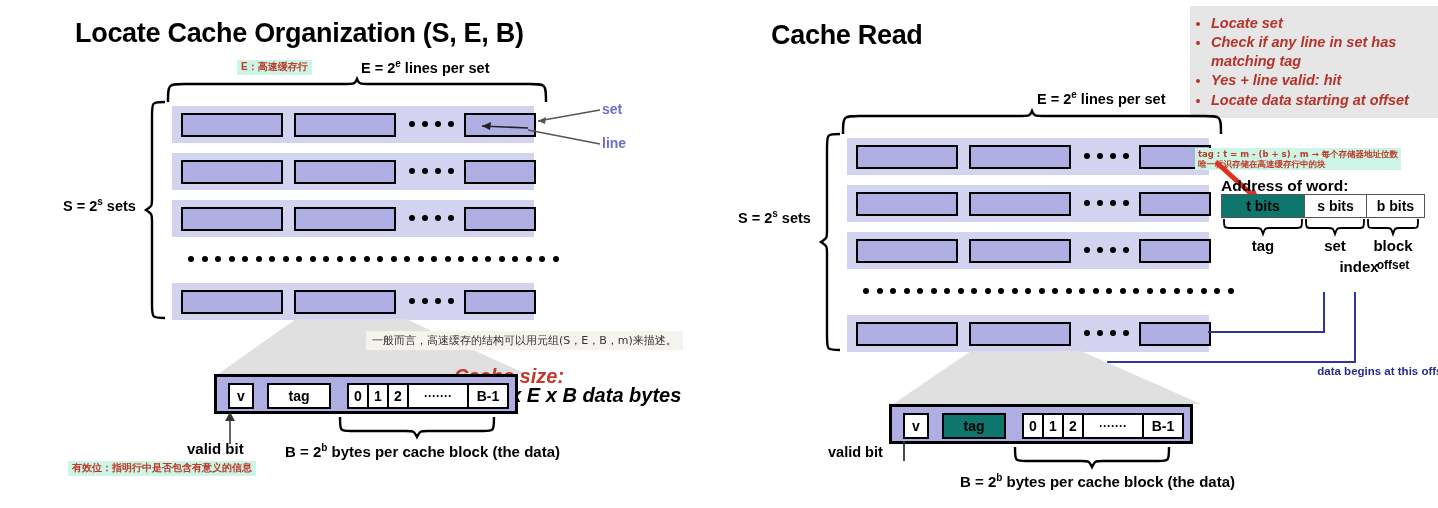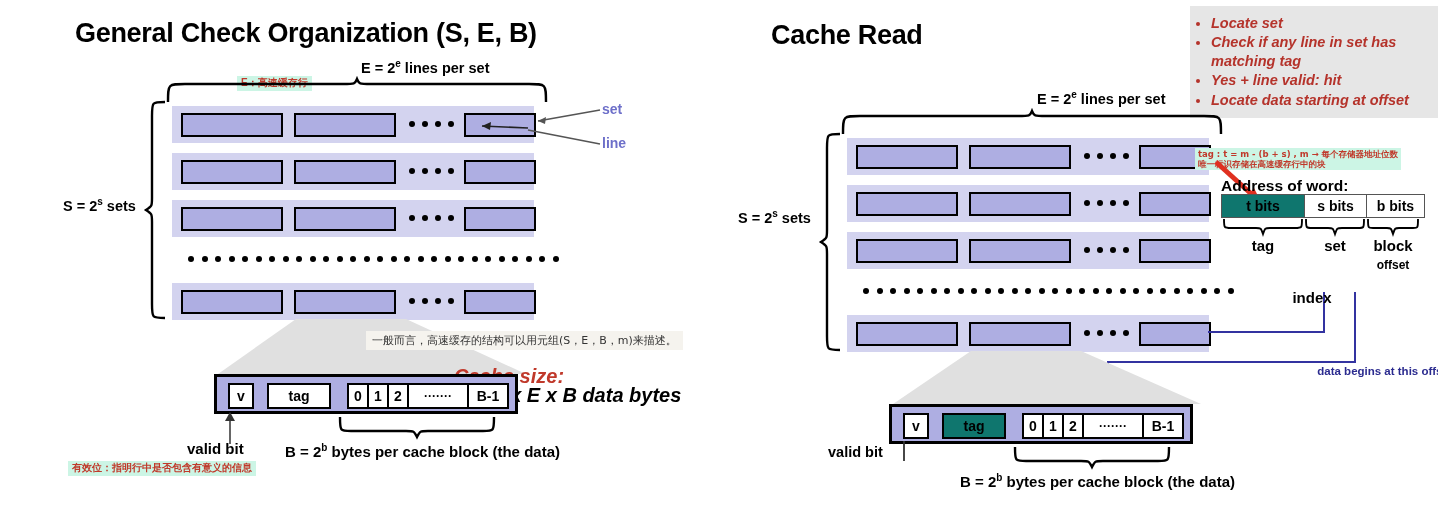--- a/index.html
+++ b/index.html
@@ -163,23 +163,23 @@
   }
   svg { position: absolute; overflow: visible; }
 </style>
 </head>
 <body>
 
 <div class="slide">
 
   <div class="panel" id="panel-left">
 
-    <div class="title" style="left:75px; top:18px;">General Check Organization (S, E, B)</div>
-
-    <div class="anno" style="left:237px; top:60px;margin-top:16px;">E：高速缓存行</div>
+    <div class="title" style="left:75px; top:18px;">Locate Cache Organization (S, E, B)</div>
+
+    <div class="anno" style="left:237px; top:60px;">E：高速缓存行</div>
 
     <div class="lbl" style="left:361px; top:58px;">
       <span>E = 2</span><sup>e</sup><span> lines per set</span>
     </div>
 
     <svg style="left:165px; top:78px;" width="385" height="26">
       <path d="M3,24 C3,6 3,6 20,6 L178,6 C190,6 190,6 192,1 C194,6 194,6 206,6 L364,6 C381,6 381,6 381,24" fill="none" stroke="#000" stroke-width="2.4"></path>
     </svg>
 
     <div class="lbl" style="left:63px; top:196px;">
@@ -448,21 +448,21 @@
     </div>
 
     <svg style="left:481px; top:218px;" width="210" height="18">
       <path d="M3,1 C3,10 3,10 10,10 L35,10 C40,10 40,10 42,16 C44,10 44,10 49,10 L74,10 C81,10 81,10 81,1" fill="none" stroke="#000" stroke-width="1.9"></path>
       <path d="M85,1 C85,10 85,10 91,10 L107,10 C112,10 112,10 114,16 C116,10 116,10 121,10 L137,10 C143,10 143,10 143,1" fill="none" stroke="#000" stroke-width="1.9"></path>
       <path d="M147,1 C147,10 147,10 152,10 L166,10 C170,10 170,10 172,16 C174,10 174,10 178,10 L192,10 C197,10 197,10 197,1" fill="none" stroke="#000" stroke-width="1.9"></path>
     </svg>
 
     <div class="lbl" style="left:523px; top:237px; font-size:15px; transform:translateX(-50%);">tag</div>
     <div class="lbl" style="left:595px; top:237px; font-size:15px; transform:translateX(-50%);">set</div>
-    <div class="lbl" style="left:572px; top:258px; font-size:15px; transform:translateX(-50%);margin-top:31px;">index</div>
+    <div class="lbl" style="left:619px; top:258px; font-size:15px; transform:translateX(-50%);">index</div>
     <div class="lbl" style="left:653px; top:237px; font-size:15px; transform:translateX(-50%);">block</div>
     <div class="lbl" style="left:653px; top:258px; font-size:12px; transform:translateX(-50%);">offset</div>
 
     <svg class="funnel" style="left:143px; top:350px;" width="320" height="58">
       <polygon points="88,1 198,1 318,54 10,54" fill="#e0e0e0"></polygon>
     </svg>
 
     <div class="detail-line" style="left:149px; top:404px; width:304px; height:40px;">
       <div class="cell" style="position:absolute; left:11px; top:6px; width:26px; height:26px;">v</div>
       <div class="cell pink" style="position:absolute; left:50px; top:6px; width:64px; height:26px;">tag</div>

